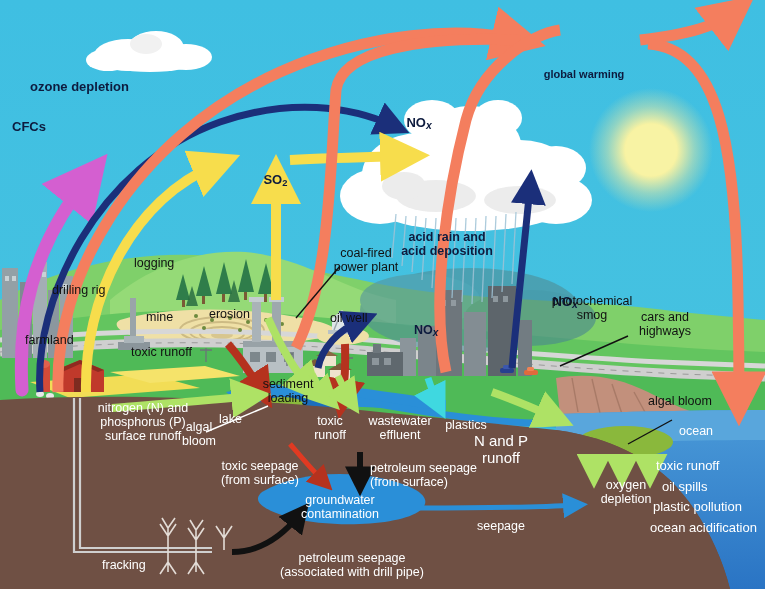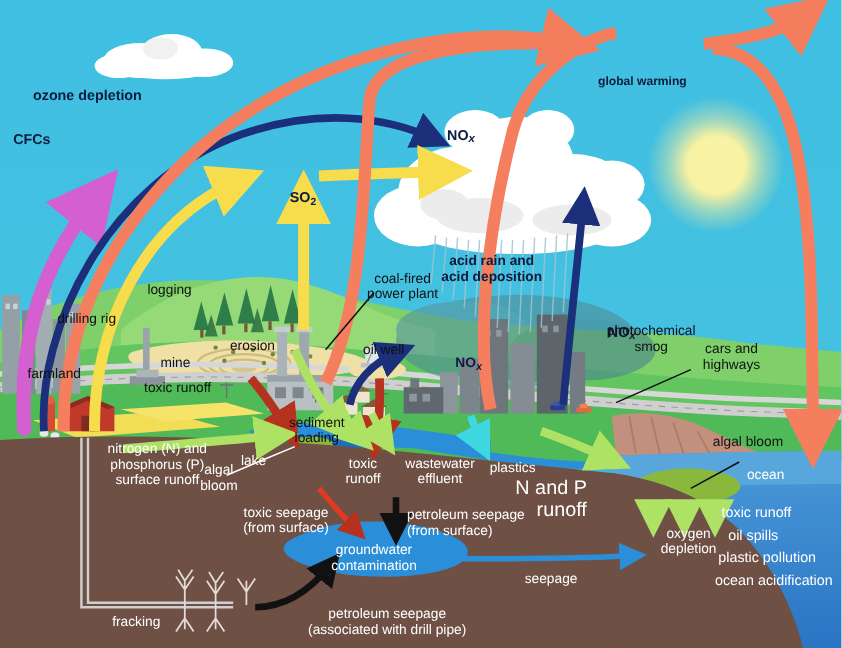--- a/index.html
+++ b/index.html
@@ -419,21 +419,21 @@
   </div>
   <div class="lbl blk ctr" style="left:592px;top:294px;font-size:12.5px;">photochemical
 smog</div>
 
   <div class="lbl dark" style="left:400px;top:309px;font-size:12.5px;">
     <span>NO</span><i class="v">x</i>
   </div>
 
   <div class="lbl blk" style="left:134px;top:256px;font-size:12.5px;">logging</div>
   <div class="lbl blk" style="left:52px;top:283px;font-size:12.5px;">drilling rig</div>
-  <div class="lbl blk" style="left:146px;top:323px;font-size:12.5px;">mine</div>
+  <div class="lbl blk" style="left:146px;top:310px;font-size:12.5px;">mine</div>
   <div class="lbl blk" style="left:209px;top:307px;font-size:12.5px;">erosion</div>
   <div class="lbl blk" style="left:25px;top:333px;font-size:12.5px;">farmland</div>
   <div class="lbl blk" style="left:131px;top:345px;font-size:12.5px;">toxic runoff</div>
 
   <div class="lbl blk ctr" style="left:366px;top:246px;font-size:12.5px;">coal-fired
 power plant</div>
   <div class="lbl blk" style="left:330px;top:311px;font-size:12.5px;">oil well</div>
 
   <div class="lbl blk ctr" style="left:288px;top:377px;font-size:12.5px;">sediment
 loading</div>
@@ -450,21 +450,21 @@
 
   <div class="lbl wht ctr" style="left:143px;top:401px;font-size:12.5px;">nitrogen (N) and
 phosphorus (P)
 surface runoff</div>
 
   <div class="lbl wht ctr" style="left:330px;top:414px;font-size:12.5px;">toxic
 runoff</div>
   <div class="lbl wht ctr" style="left:400px;top:414px;font-size:12.5px;">wastewater
 effluent</div>
   <div class="lbl wht ctr" style="left:466px;top:418px;font-size:12.5px;">plastics</div>
-  <div class="lbl wht ctr" style="left:501px;top:433px;font-size:18px;text-align:right;">N and P
+  <div class="lbl wht ctr" style="left:501px;top:433px;font-size:15px;">N and P
 runoff</div>
 
   <div class="lbl wht ctr" style="left:244px;top:459px;font-size:12.5px;margin-left:16px;">toxic seepage
 (from surface)</div>
   <div class="lbl wht" style="left:370px;top:461px;font-size:12.5px;">petroleum seepage
 (from surface)</div>
 
   <div class="lbl wht ctr" style="left:340px;top:493px;font-size:12.5px;">groundwater
 contamination</div>
 

